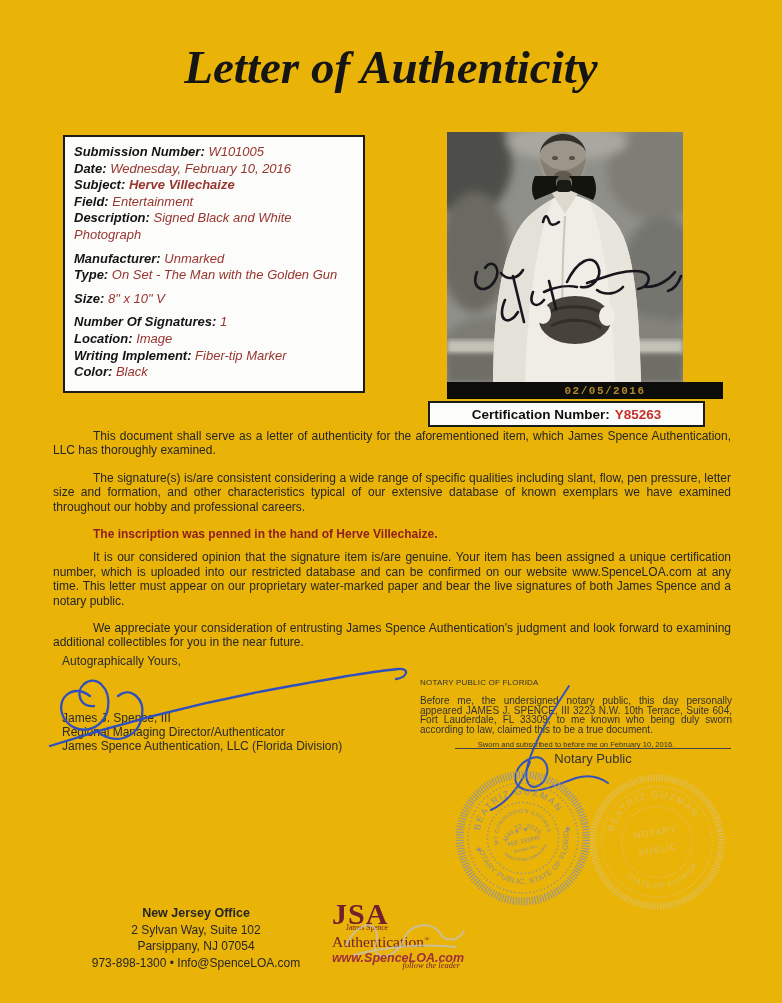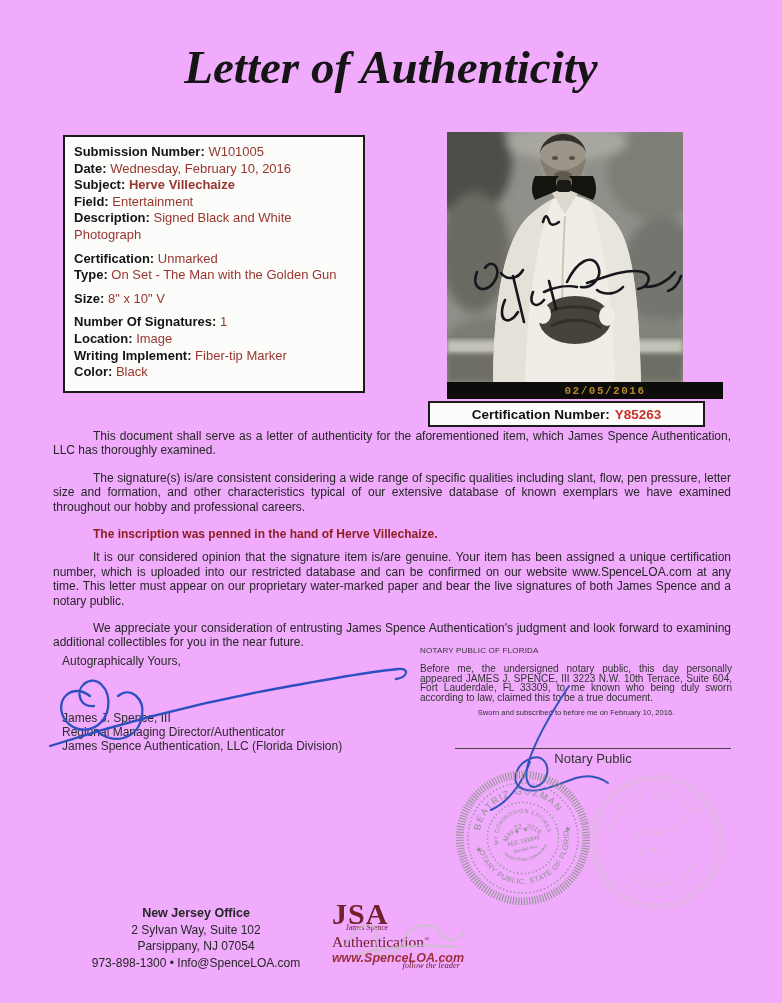--- a/index.html
+++ b/index.html
@@ -1,34 +1,34 @@
 <!DOCTYPE html>
 <html><head>
 <meta charset="utf-8">
 <style>
   html,body{margin:0;padding:0;background:#e8e8e6;}
   .page{
     position:relative;width:782px;height:1003px;margin:0 auto;
-    background:#f0abfc;overflow:hidden;
+    background:#eab308;overflow:hidden;
     font-family:"Liberation Sans","DejaVu Sans",sans-serif;color:#222;
   }
   
   .title{
     position:absolute;top:40px;left:0;width:100%;text-align:center;
     font-family:"Liberation Serif","DejaVu Serif",serif;
     font-size:47px;font-weight:bold;font-style:italic;color:#151515;
     letter-spacing:0px;
   }
   
   .details-box{
     position:absolute;left:63px;top:135px;width:302px;height:258px;
     border:2px solid #1b1b1b;box-sizing:border-box;padding:7px 9px;
     font-size:13px;line-height:16.6px;background:#fcfcfa;
   }
-  .drow{white-space:normal;}
+  .drow{white-space:normal;font-style:italic;}
   .drow.gap{margin-top:7px;}
   .dlabel{font-weight:bold;color:#141414;}
   .dval{color:#97352f;}
   .dval.bold{font-weight:bold;}
   
   .photo-wrap{position:absolute;left:447px;top:132px;width:236px;}
   .photo{width:236px;height:250px;display:block;background:#8f8f87;}
   .photo-bar{
     width:236px;height:17px;background:#0c0c0a;display:flex;
     align-items:center;justify-content:center;padding-left:40px;
@@ -52,21 +52,21 @@
     margin:0 0 13px 0;font-size:12px;line-height:14.4px;
     text-align:justify;text-indent:40px;color:#262626;
   }
   .body-copy p.red{color:#8e2020;font-weight:bold;margin-bottom:9px;}
   
   .signer{position:absolute;left:62px;top:654px;width:320px;font-size:12px;}
   .signer .salutation{margin:0;color:#2b2b2b;}
   .signer .sig-svg{position:absolute;left:-20px;top:-6px;pointer-events:none;}
   .signer .names{margin-top:44px;line-height:13.8px;color:#2b2b2b;width:300px;}
   
-  .notary{position:absolute;left:420px;top:646px;width:312px;}
+  .notary{position:absolute;left:420px;top:678px;width:312px;}
   .notary .nheading{font-size:8px;color:#333;margin:0 0 9px 0;letter-spacing:.2px;}
   .notary .nstatement{
     font-size:10px;line-height:9.6px;text-align:justify;color:#333;margin:0 0 6px 0;
   }
   .notary .nsworn{font-size:7.6px;color:#333;text-align:center;margin:0 0 0 0;}
   .notary-sign-line{
     position:absolute;left:455px;top:748px;width:276px;border-top:1px solid #444;
   }
   .notary-sign-label{
     position:absolute;left:455px;top:751px;width:276px;text-align:center;
@@ -116,21 +116,21 @@
     </div>
     <div class="drow">
       <span class="dlabel">Field:</span>
       <span class="dval">Entertainment</span>
     </div>
     <div class="drow">
       <span class="dlabel">Description:</span>
       <span class="dval">Signed Black and White Photograph</span>
     </div>
     <div class="drow gap">
-      <span class="dlabel">Certification:</span>
+      <span class="dlabel">Manufacturer:</span>
       <span class="dval">Unmarked</span>
     </div>
     <div class="drow">
       <span class="dlabel">Type:</span>
       <span class="dval">On Set - The Man with the Golden Gun</span>
     </div>
     <div class="drow gap">
       <span class="dlabel">Size:</span>
       <span class="dval">8" x 10" V</span>
     </div>

